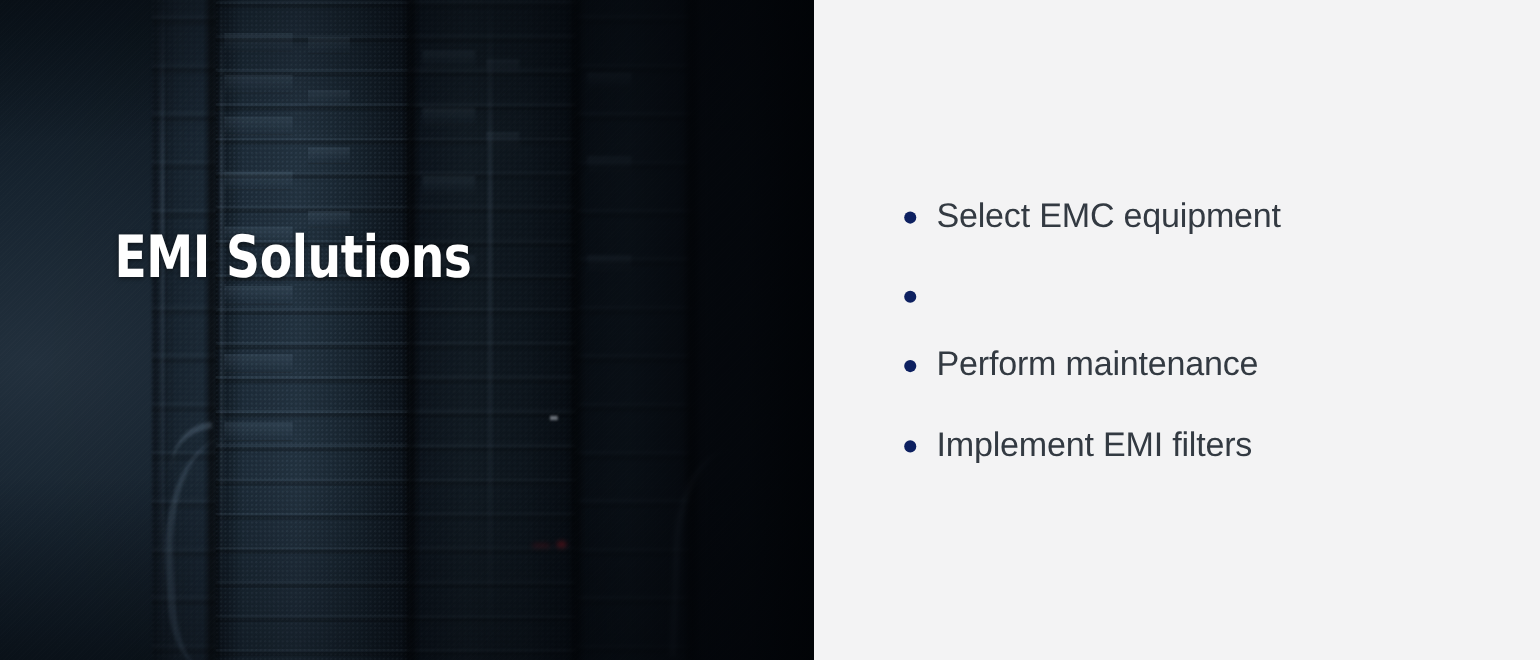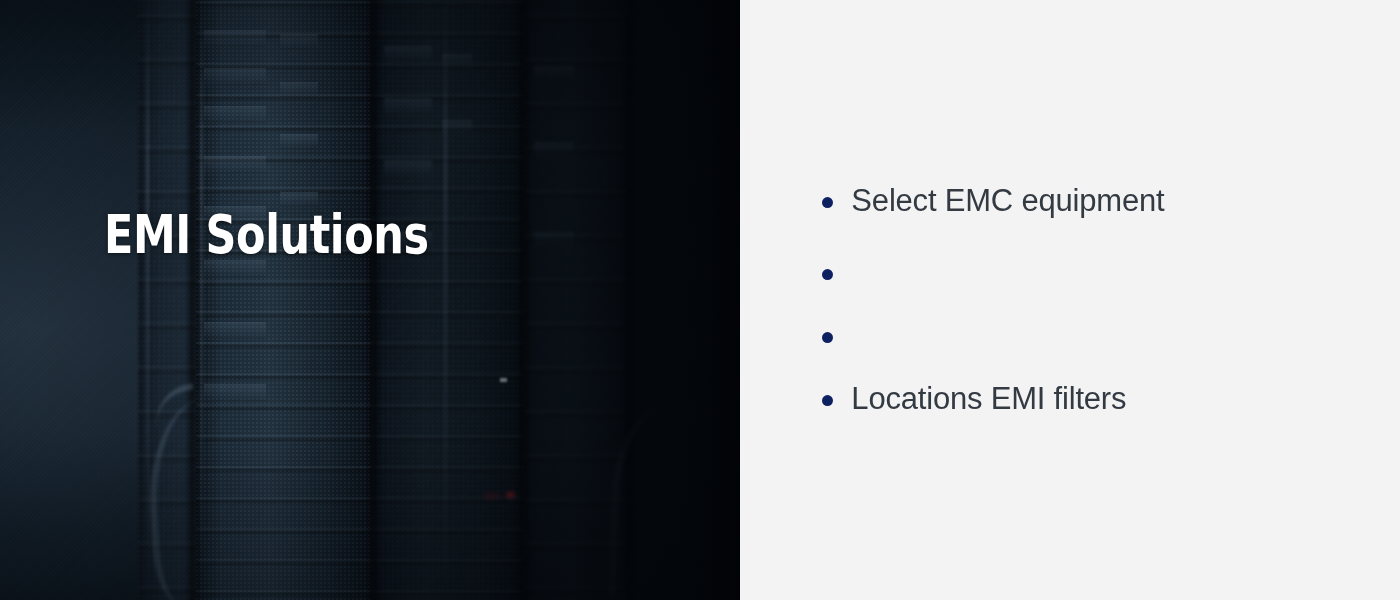--- a/index.html
+++ b/index.html
@@ -320,21 +320,22 @@
     <ul class="bullet-list">
       <li class="bullet-item">
         <span class="dot"></span>
         <span class="bullet-text">Select EMC equipment</span>
       </li>
       <li class="bullet-item">
         <span class="dot"></span>
       </li>
       <li class="bullet-item">
         <span class="dot"></span>
+        <span class="bullet-text">Perform maintenance</span>
       </li>
       <li class="bullet-item">
         <span class="dot"></span>
-        <span class="bullet-text">Locations EMI filters</span>
+        <span class="bullet-text">Implement EMI filters</span>
       </li>
     </ul>
   </div>
 
 </div>
 
 </body></html>

